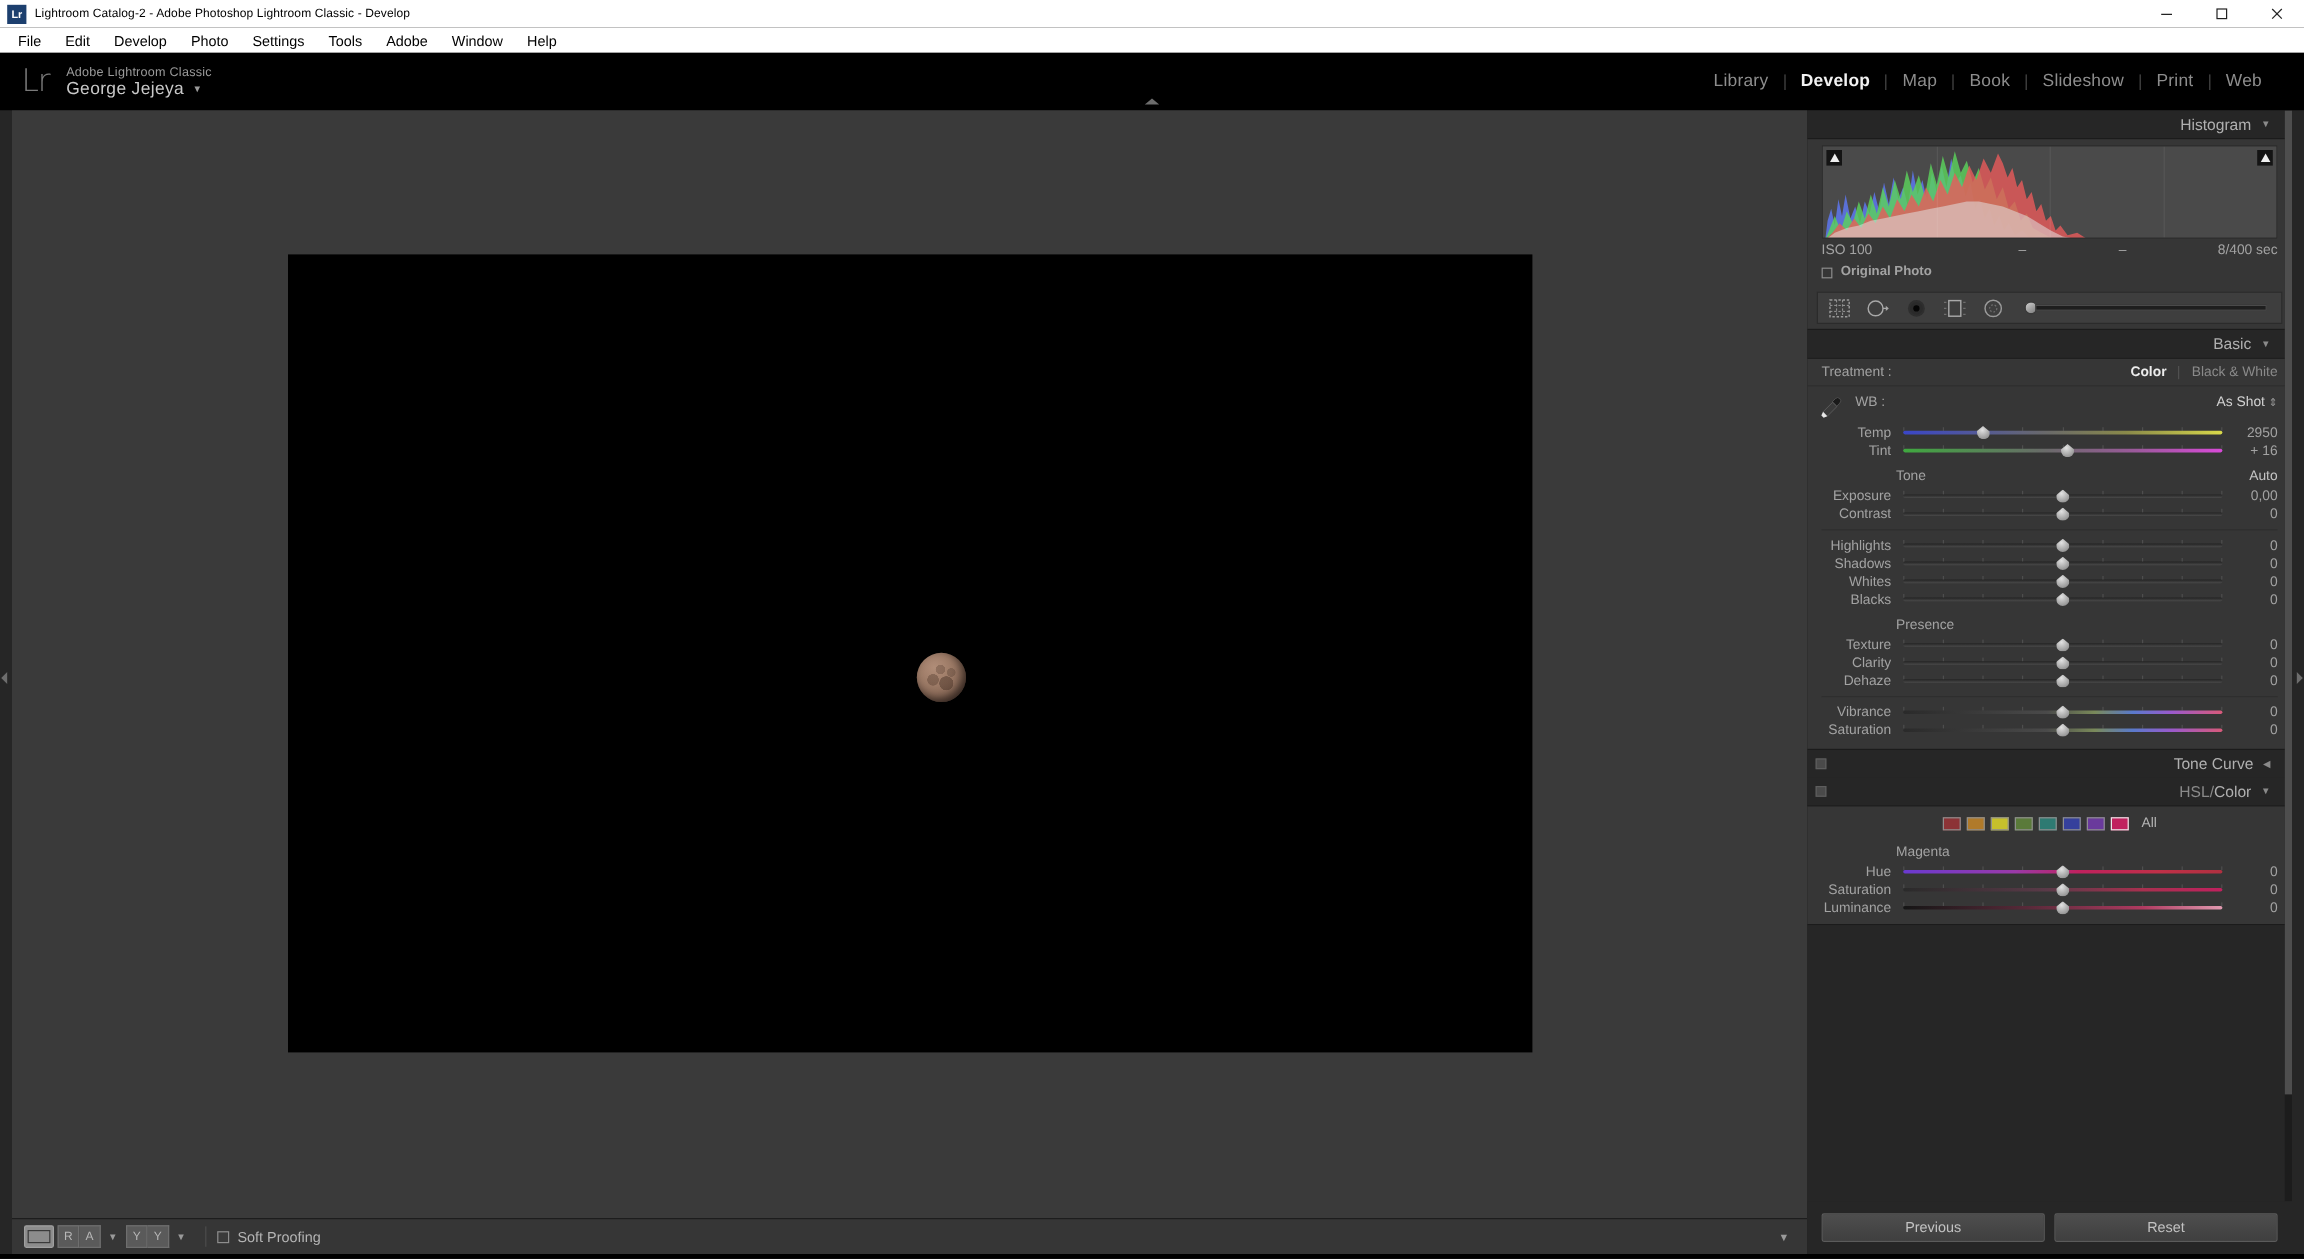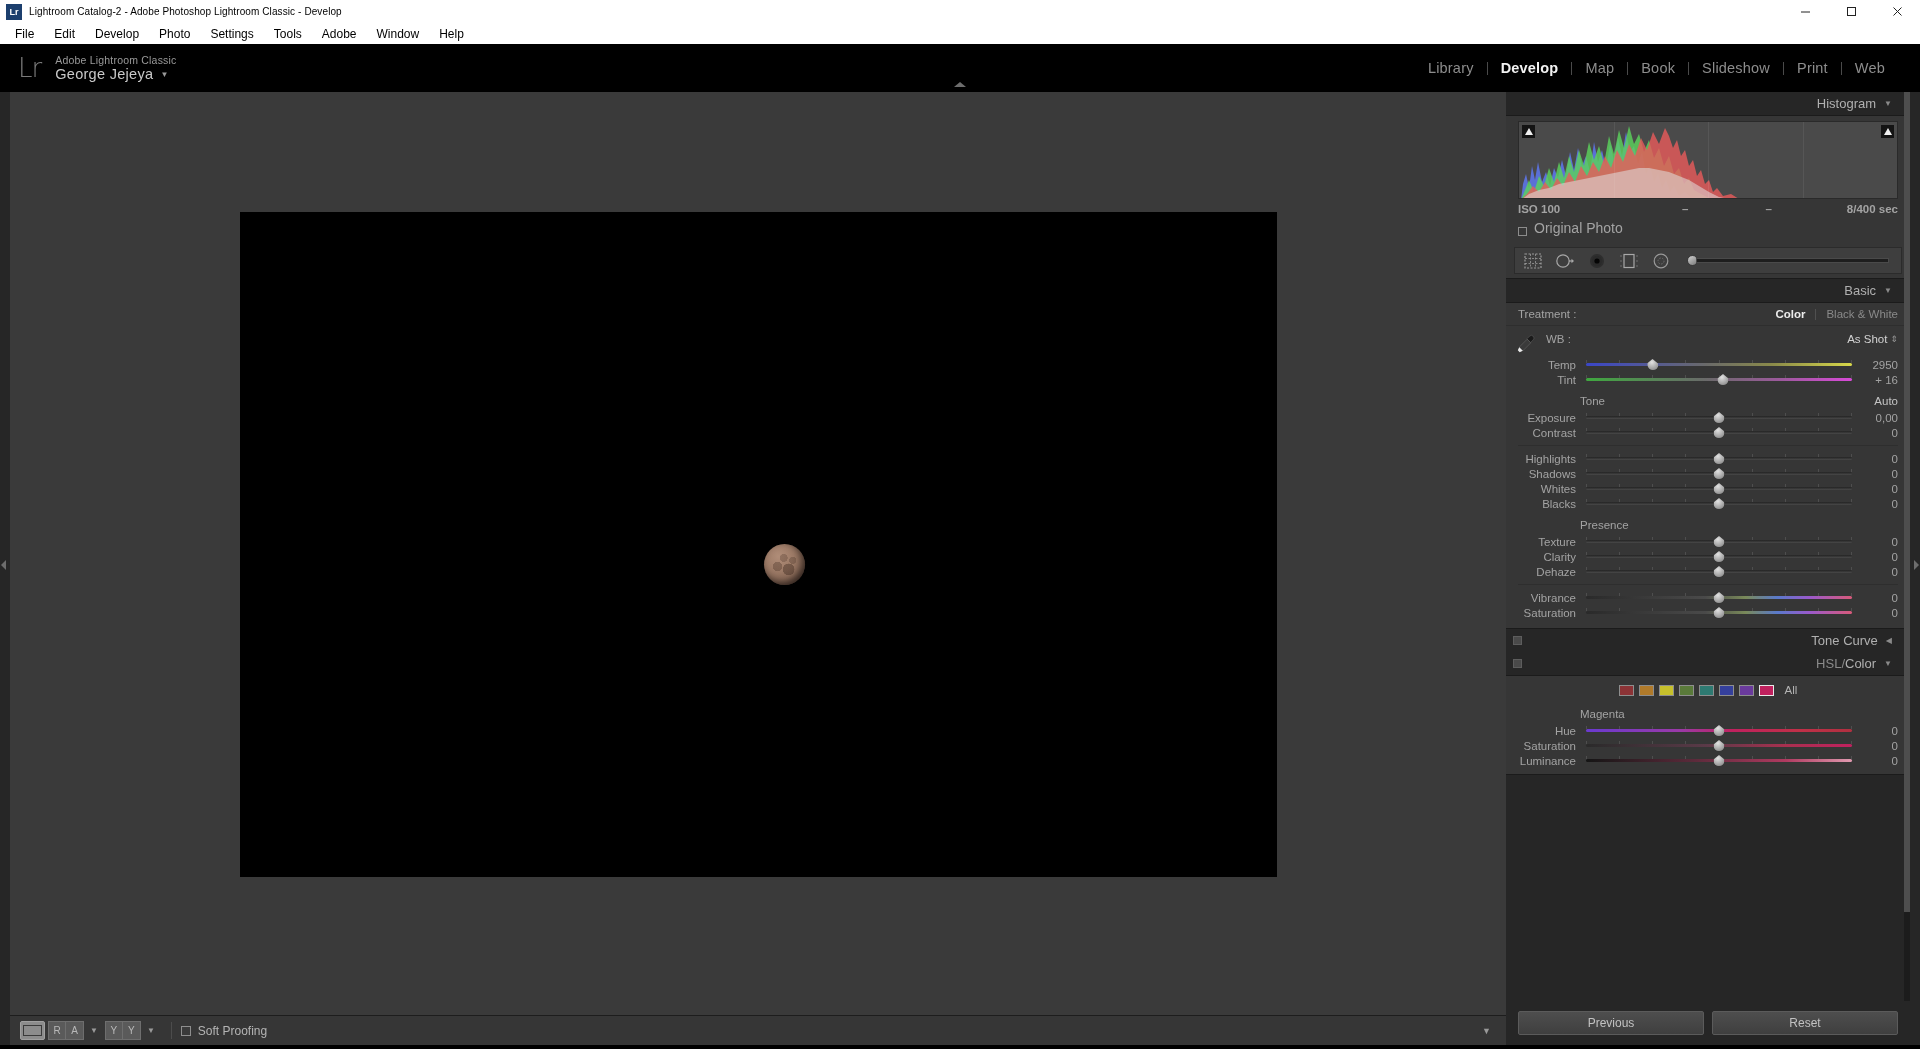--- a/index.html
+++ b/index.html
@@ -255,31 +255,31 @@
   }
   .hist-gridline {
     position: absolute; top: 0; bottom: 0; width: 1px;
     background: rgba(255,255,255,.07);
   }
   .hist-svg { position: absolute; left: 0; top: 0; }
 
   .hist-info {
     display: flex; 
     padding: 4px 12px 2px 12px;
-    font-size: 11.5px; color: #a3a3a3; font-weight: bold;
+    font-size: 11.5px; color: #a3a3a3;
   }
   .hist-info span:nth-child(1) { width: 33%; }
   .hist-info span:nth-child(2) { width: 22%; text-align: center; }
   .hist-info span:nth-child(3) { width: 22%; text-align: center; }
   .hist-info span:nth-child(4) { flex: 1; text-align: right; }
 
   .orig-photo {
     display: flex; align-items: flex-end;
     padding: 3px 12px 7px 12px;
-    font-size: 14px; color: #a3a3a3;
+    font-size: 11px; color: #a3a3a3; font-weight: bold;
   }
   .orig-chk {
     width: 9px; height: 9px;
     border: 1px solid #8c8c8c; background: transparent;
     margin-right: 7px;
   }
 
   
   .toolstrip {
     margin: 4px 8px 4px 8px;

